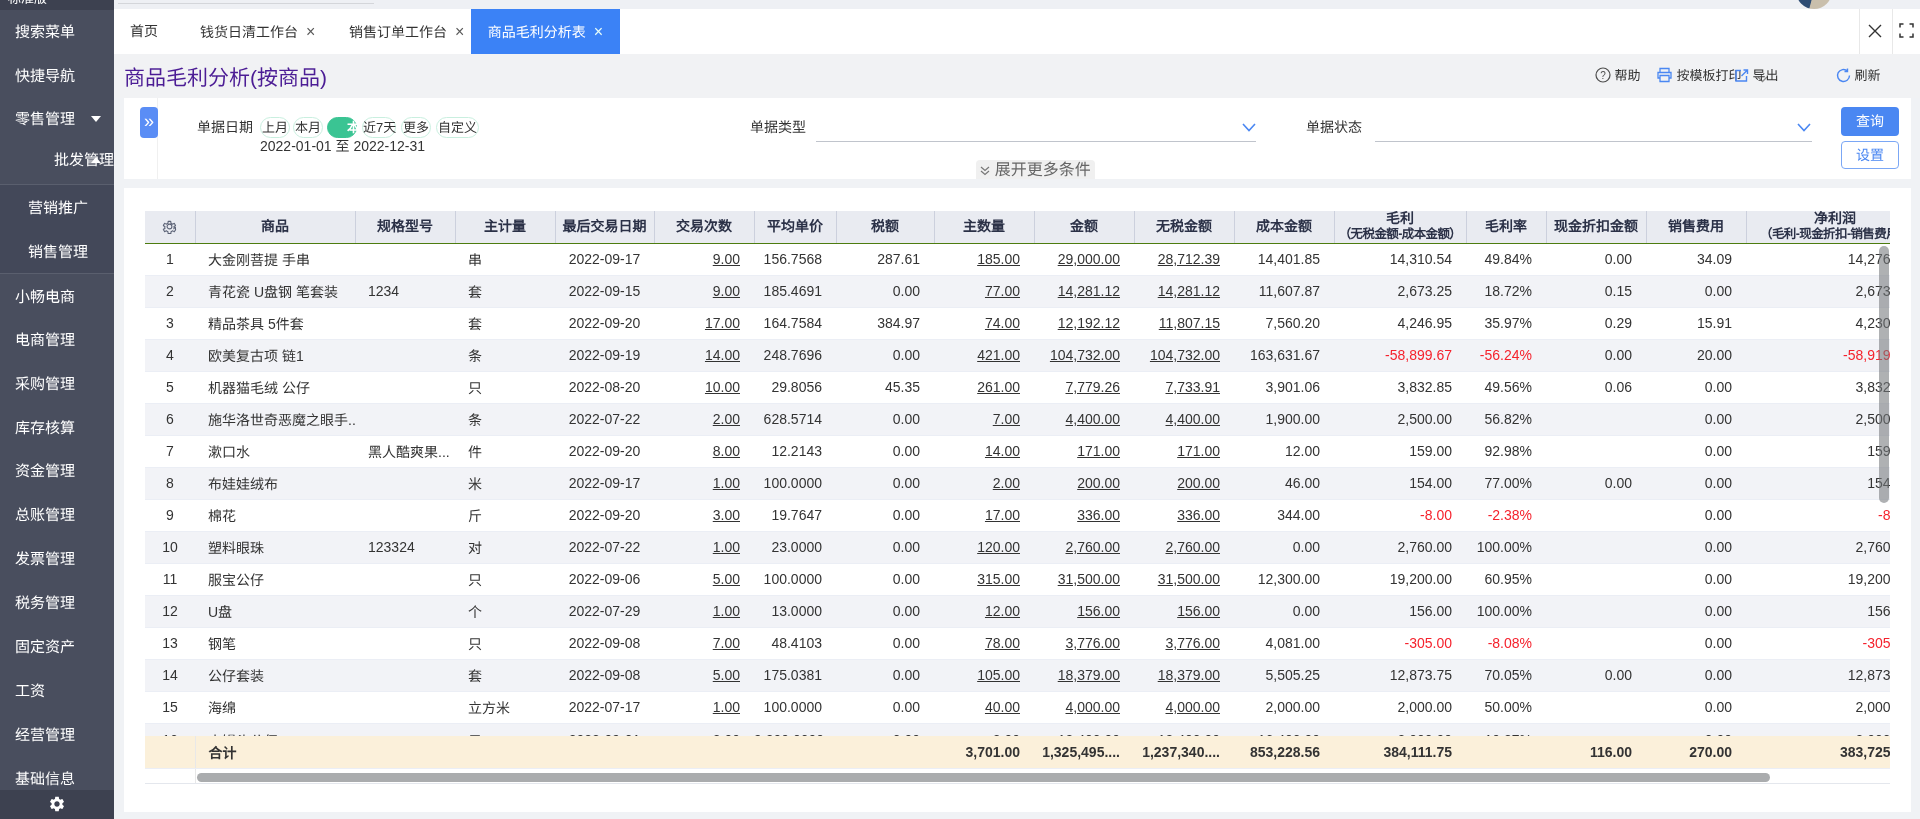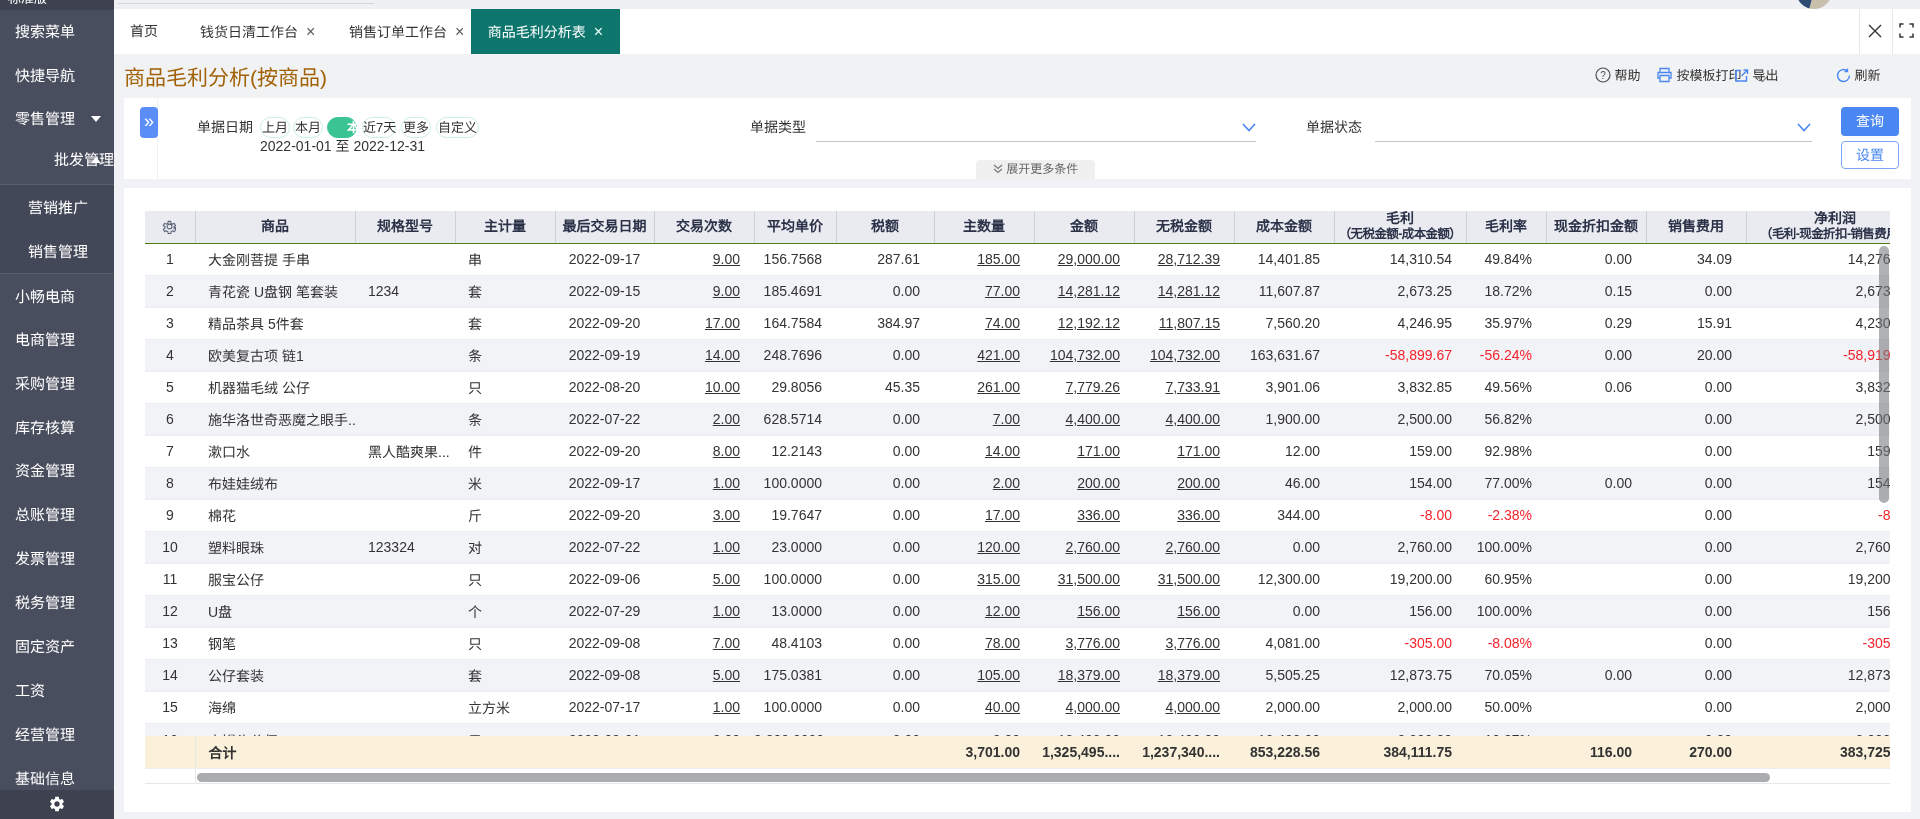--- a/index.html
+++ b/index.html
@@ -21,42 +21,42 @@
   
   .main { position:absolute; left:114px; top:0; width:1594px; height:819px; }
   .topstrip { position:absolute; left:0; top:0; width:1806px; height:9px; background:#eef0f4; overflow:hidden; }
   .topline { position:absolute; left:4px; top:3px; width:256px; height:1px; background:#d4d6da; }
   .avatar { position:absolute; left:1682px; top:-27px; width:36px; height:36px; border-radius:50%; background:linear-gradient(105deg,#2e4d74 49%,#c9bfac 51%); }
 
   
   .tabbar { position:absolute; left:0; top:9px; width:1806px; height:45px; background:#fff; }
   .tab { position:absolute; top:0; height:45px; line-height:45px; font-size:14px; color:#333; }
   .tab .x { color:#595959; font-size:16px; margin-left:8px; font-weight:normal; }
-  .tab.active { background:#0f766e; color:#fff; text-align:center; }
+  .tab.active { background:#3b82f6; color:#fff; text-align:center; }
   .tab.active .x { color:#eafff8; }
   .tbtn { position:absolute; top:0; height:45px; background:#fff; color:#333; text-align:center; line-height:45px; }
 
   
   .titlebar { position:absolute; left:0; top:54px; width:1806px; height:44px; background:#f1f2f4; }
-  .pgtitle { position:absolute; left:10px; top:7px; font-size:21px; color:#a16207; }
+  .pgtitle { position:absolute; left:10px; top:7px; font-size:21px; color:#4c1d95; }
   .tool { position:absolute; top:0; height:44px; line-height:44px; font-size:13px; color:#333; }
   .tool svg { vertical-align:-3px; }
 
   
   .filter { position:absolute; left:10px; top:98px; width:1787px; height:81px; background:#fff; }
   .fcol { position:absolute; left:0; top:0; width:34px; height:81px; border-right:1px solid #f0f0f0; }
   .expbtn { position:absolute; left:16px; top:9px; width:18px; height:31px; background:#5a8df5; border-radius:4px; color:#fff; text-align:center; line-height:28px; font-size:18px; }
   .flabel { position:absolute; font-size:14px; color:#333; }
   .pill { position:absolute; white-space:nowrap; top:19px; height:21px; line-height:19px; border:1px solid #c9efdf; border-radius:11px; background:#fff; font-size:13px; color:#333; text-align:center; }
   .pill.on { background:#3ac493; border-color:#3ac493; color:#fff; font-weight:bold; }
   .selline { position:absolute; height:1px; background:#c0c4cc; }
   .chev { position:absolute; width:14px; height:9px; }
   .qbtn { position:absolute; left:1717px; top:9px; width:58px; height:29px; background:#4a87f2; border-radius:4px; color:#fff; text-align:center; line-height:29px; font-size:14px; }
   .sbtn { position:absolute; left:1717px; top:43px; width:58px; height:28px; background:#fff; border:1px solid #7ba7f5; border-radius:4px; color:#4a87f2; text-align:center; line-height:26px; font-size:14px; }
-  .morebar { position:absolute; left:852px; top:62px; width:119px; height:19px; background:#f0f0f0; border-radius:4px 4px 0 0; color:#666; font-size:12px; text-align:center; line-height:19px; }
+  .morebar { position:absolute; left:852px; top:62px; width:119px; height:19px; background:#f0f0f0; border-radius:4px 4px 0 0; color:#666; font-size:16px; text-align:center; line-height:19px; }
 
   
   .twrap { position:absolute; left:21px; top:23px; width:1745px; height:573px; overflow:hidden; border-bottom:1px solid #e4e7ed; }
   table.dt { border-collapse:collapse; table-layout:fixed; width:1779px; }
   .dt th, .dt td { height:32px; padding:0; font-size:14px; overflow:hidden; white-space:nowrap; }
   .h2s { font-size:12.5px; letter-spacing:-0.6px; }
   .hrow th { background:#e9ebf1; color:#2b3147; font-weight:bold; text-align:center; border-right:1px solid #ccd0dd; border-bottom:1px solid #4d7c0f; line-height:15px; }
   .drow td { border-bottom:1px solid #ebeef5; color:#333; }
   .drow.even td { background:#f2f3f7; }
   .dt td.cc { text-align:center; }

